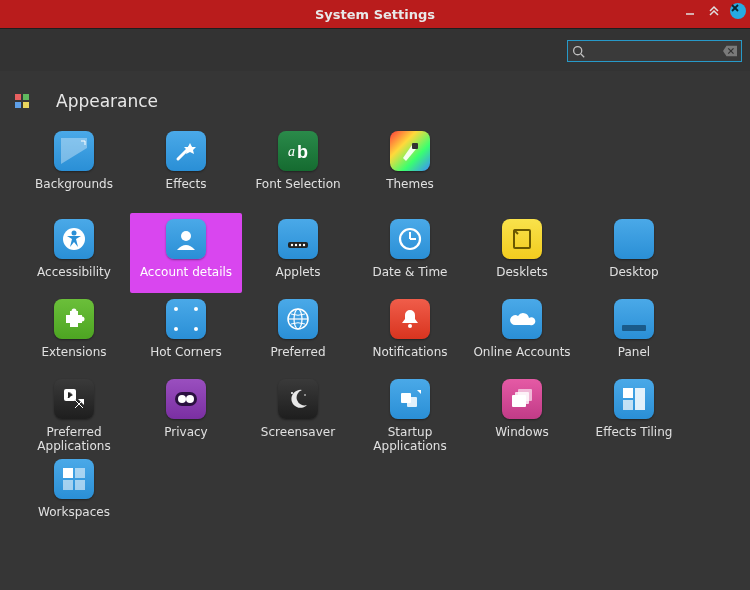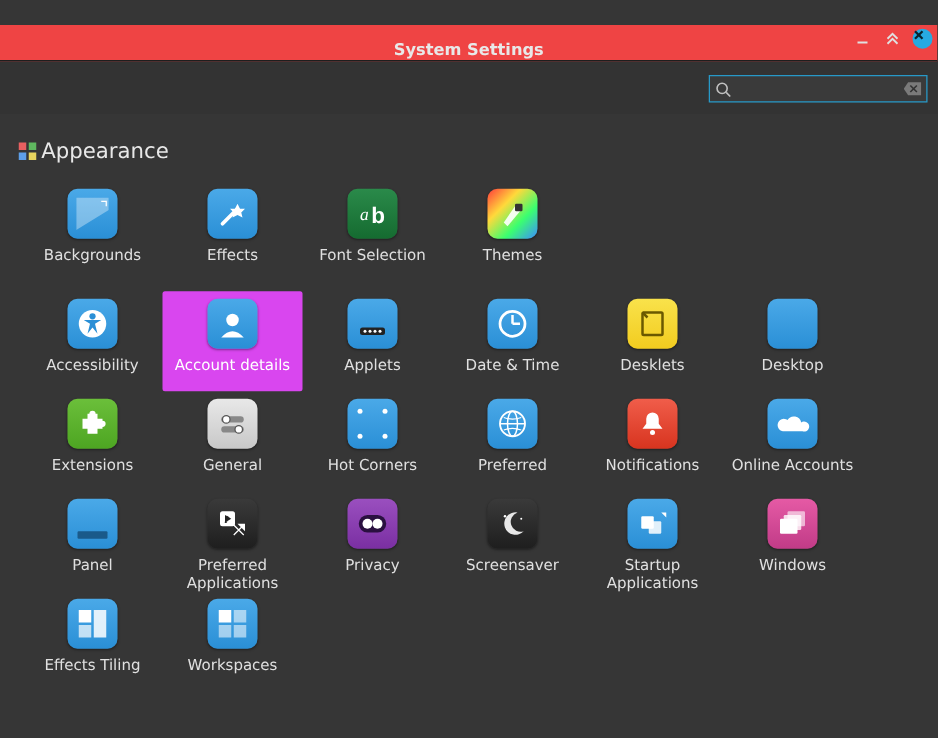--- a/index.html
+++ b/index.html
@@ -8,27 +8,26 @@
     width: 750px;
     height: 590px;
     background: #363636;
     color: #d0d0d0;
     font-family: "DejaVu Sans", "Ubuntu", "Cantarell", sans-serif;
     font-size: 13px;
     overflow: hidden;
   }
   .titlebar {
     height: 28px;
-    background: #ef4444;
-    display: flex;
-    align-items: flex-end;
+    background: #b91c1c;
+    display: flex;
+    align-items: center;
     justify-content: center;
     position: relative;
     border-bottom: 1px solid #1e1e1e;
-    margin-top: 20px;
   }
   .titlebar .title {
     font-weight: bold;
     color: #e8e8e8;
     font-size: 13px;
   }
   .titlebar .window-controls {
     position: absolute;
     right: 4px;
     top: 3px;
@@ -94,21 +93,21 @@
     font-size: 13px;
   }
 
   .content {
     padding: 0 0 0 0;
   }
 
   .section-header {
     display: flex;
     align-items: center;
-    gap: 3px;
+    gap: 26px;
     padding: 20px 14px 6px 14px;
     font-size: 17px;
     color: #e8e8e8;
   }
   .section-header .sec-icon {
     width: 16px; height: 16px;
     display: flex; align-items: center; justify-content: center;
   }
 
   .grid {
@@ -334,31 +333,20 @@
         <div class="icon bg-green">
           <svg width="24" height="24" viewBox="0 0 24 24">
               <path d="M8 4 h8 v4 h4 v8 h-4 v4 h-8 v-4 h-4 v-8 h4 z" fill="#fff"></path>
               <circle cx="12" cy="4" r="2.5" fill="#fff"></circle>
               <circle cx="20" cy="12" r="2.5" fill="#fff"></circle>
             </svg>
         </div>
         <div class="label">Extensions</div>
       </div>
 
-      <div class="cell">
-        <div class="icon bg-grey">
-          <svg width="28" height="28" viewBox="0 0 28 28">
-              <rect x="5" y="8" width="18" height="5" rx="2.5" fill="#888"></rect>
-              <circle cx="9" cy="10.5" r="3" fill="#fff" stroke="#555"></circle>
-              <rect x="5" y="16" width="18" height="5" rx="2.5" fill="#888"></rect>
-              <circle cx="19" cy="18.5" r="3" fill="#fff" stroke="#555"></circle>
-            </svg>
-        </div>
-        <div class="label">General</div>
-      </div>
 
       <div class="cell">
         <div class="icon bg-blue">
           <svg width="30" height="30" viewBox="0 0 30 30">
               <circle cx="5" cy="5" r="2" fill="#fff"></circle>
               <circle cx="25" cy="5" r="2" fill="#fff"></circle>
               <circle cx="5" cy="25" r="2" fill="#fff"></circle>
               <circle cx="25" cy="25" r="2" fill="#fff"></circle>
             </svg>
         </div>

